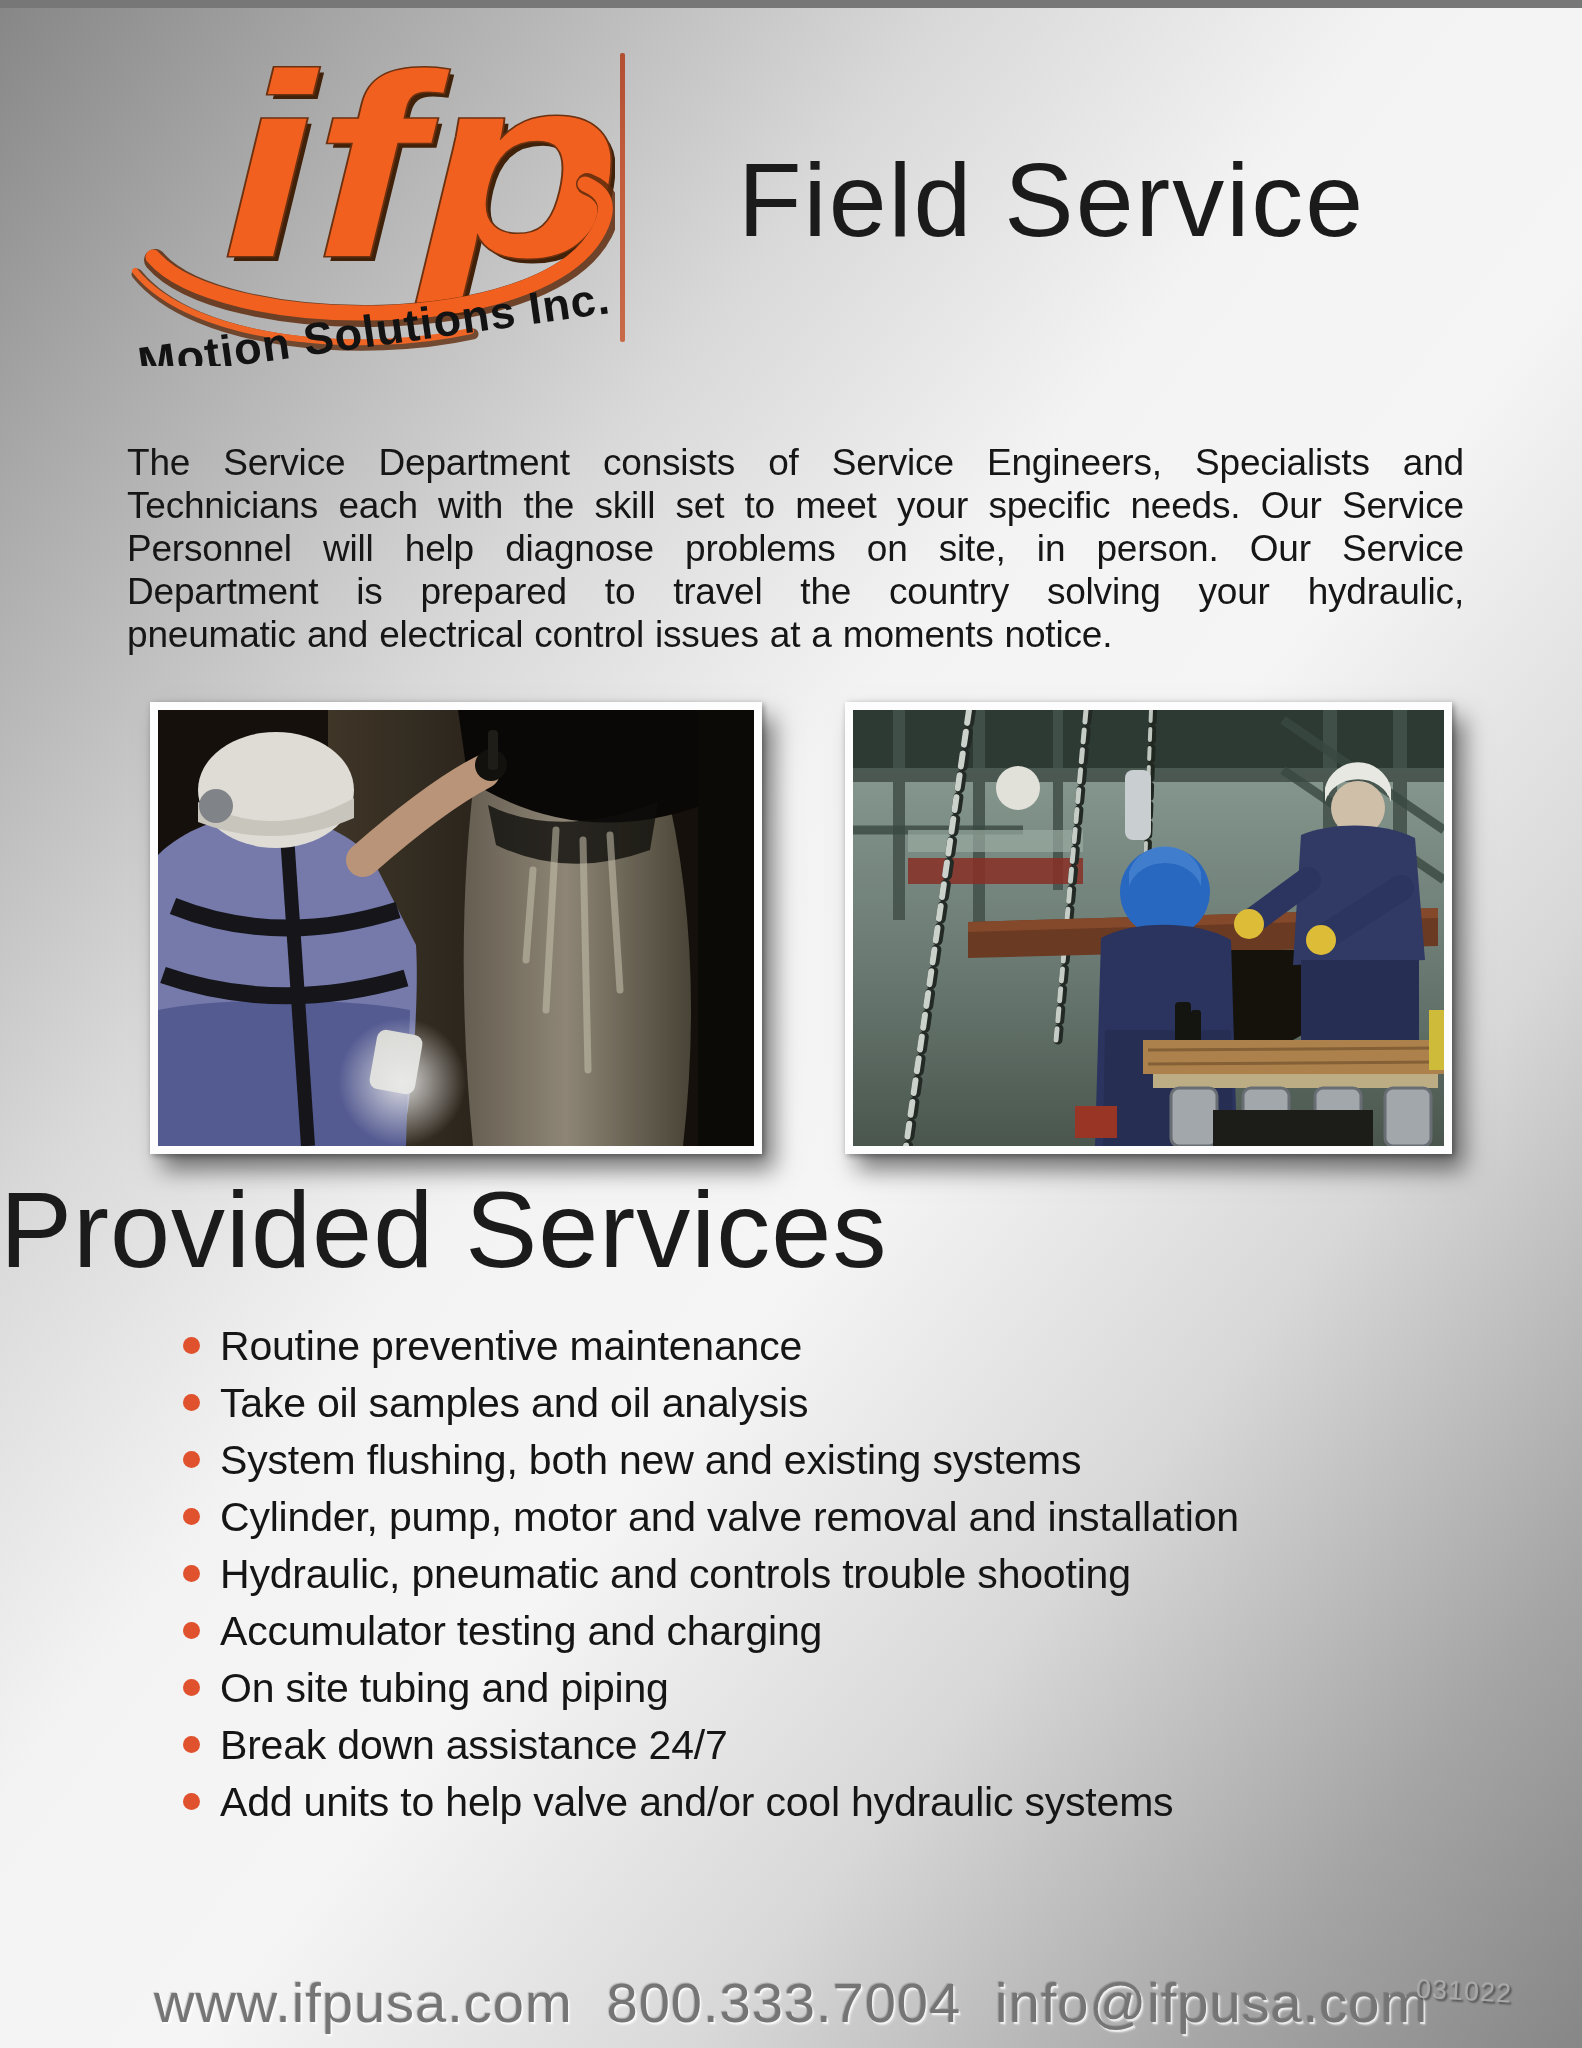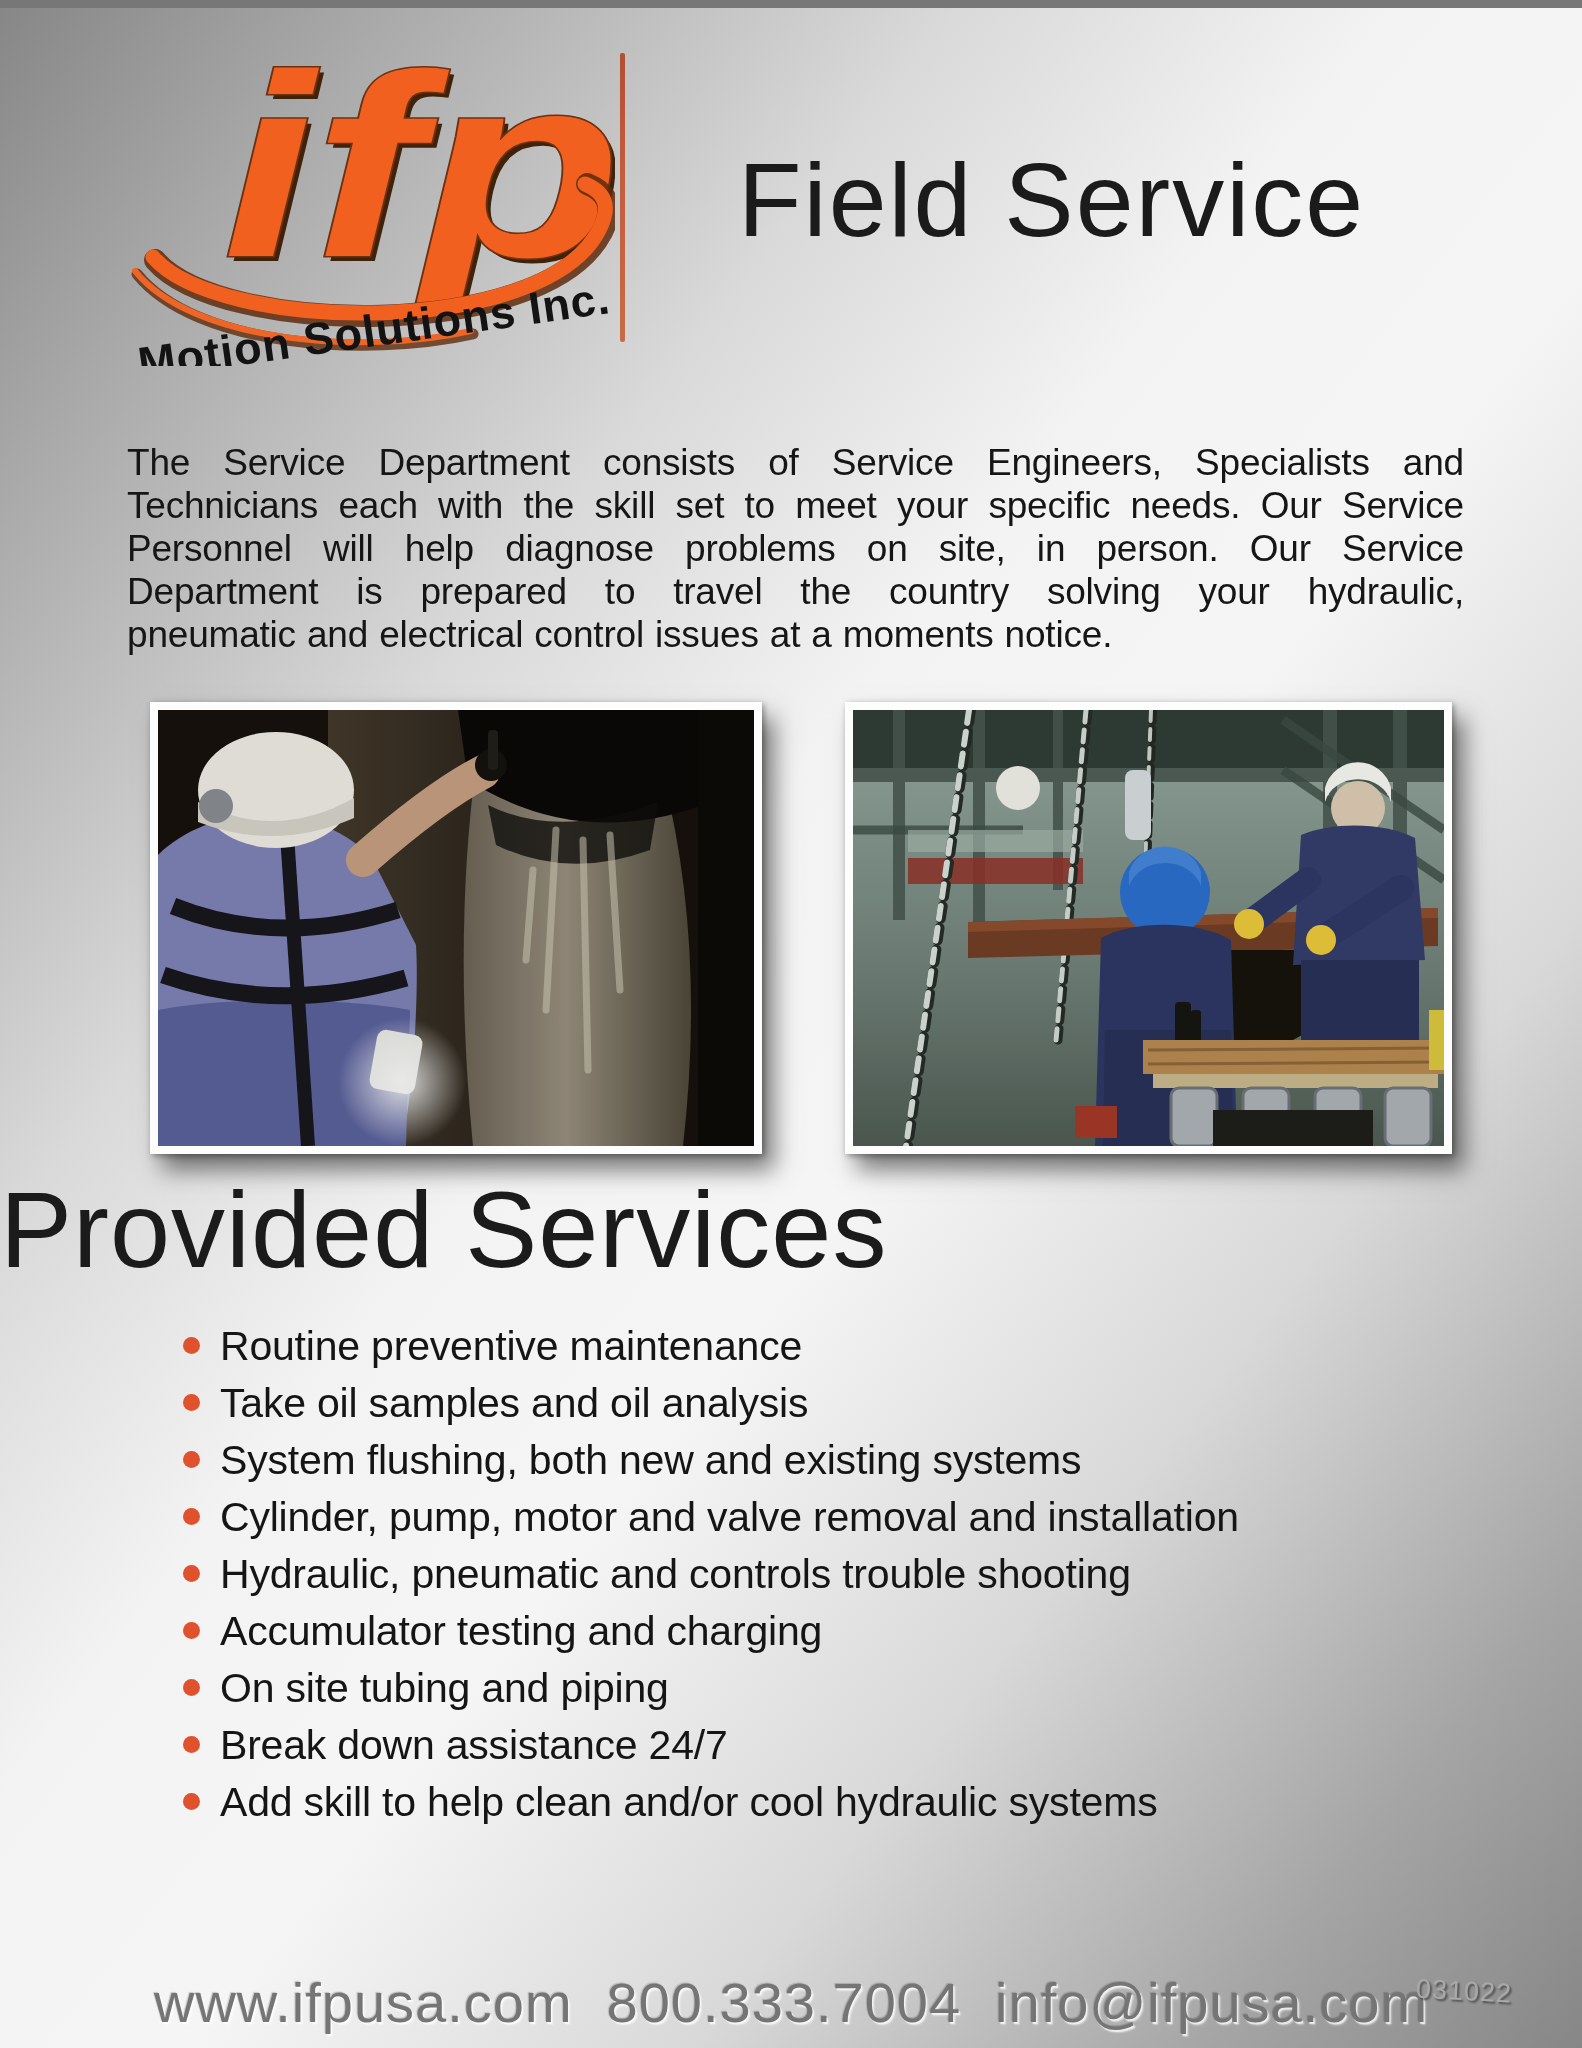--- a/index.html
+++ b/index.html
@@ -268,21 +268,21 @@
 
   <ul class="services-list">
     <li><span class="dot"></span><span>Routine preventive maintenance</span></li>
     <li><span class="dot"></span><span>Take oil samples and oil analysis</span></li>
     <li><span class="dot"></span><span>System flushing, both new and existing systems</span></li>
     <li><span class="dot"></span><span>Cylinder, pump, motor and valve removal and installation</span></li>
     <li><span class="dot"></span><span>Hydraulic, pneumatic and controls trouble shooting</span></li>
     <li><span class="dot"></span><span>Accumulator testing and charging</span></li>
     <li><span class="dot"></span><span>On site tubing and piping</span></li>
     <li><span class="dot"></span><span>Break down assistance 24/7</span></li>
-    <li><span class="dot"></span><span>Add skill to help clean and/or cool hydraulic systems</span></li>
+    <li><span class="dot"></span><span>Add units to help valve and/or cool hydraulic systems</span></li>
   </ul>
 
   <div class="footer">
     <span>www.ifpusa.com</span>
     <span>800.333.7004</span>
     <span>info@ifpusa.com</span>
   </div>
   <div class="doc-code">031022</div>
 
 </div>

